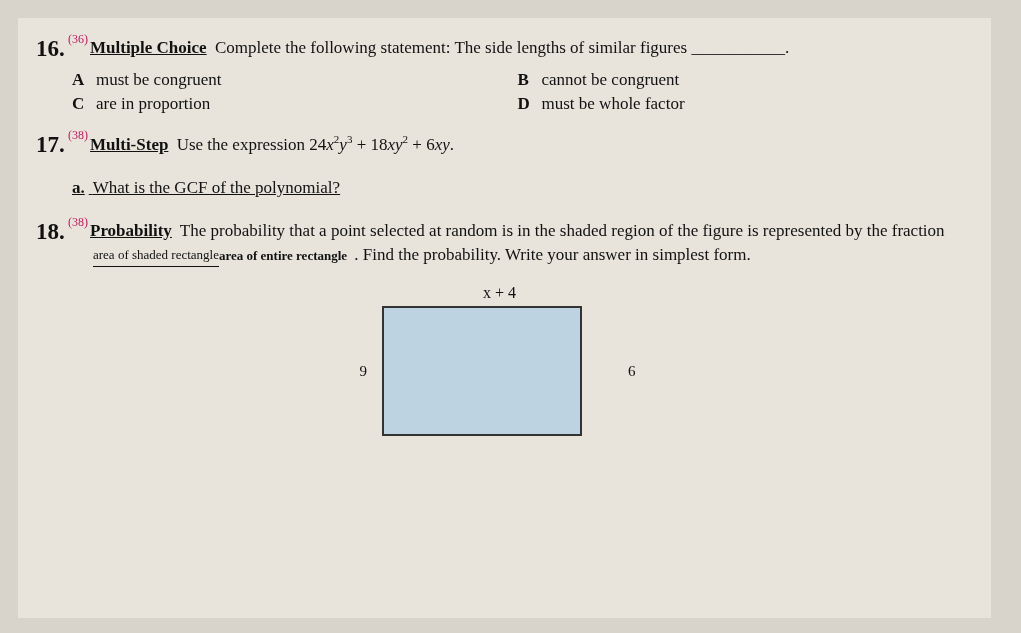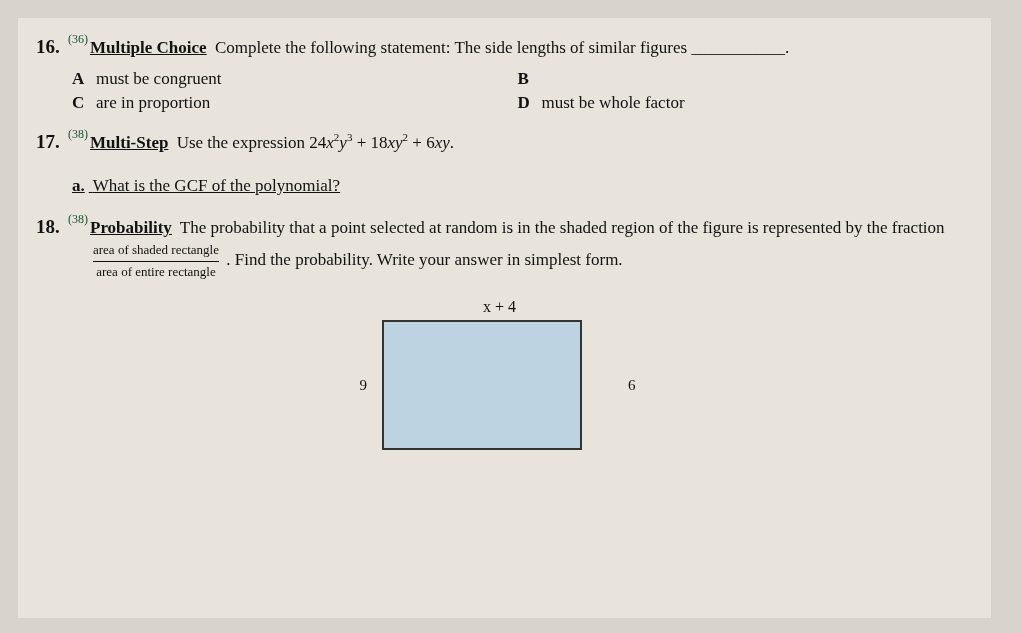--- a/index.html
+++ b/index.html
@@ -20,25 +20,25 @@
     .question-block {
       margin-bottom: 18px;
     }
     .question-header {
       display: flex;
       align-items: flex-start;
     }
     .question-number {
       font-weight: bold;
       min-width: 32px;
-      font-size: 19px;
+      font-size: 23px;
     }
     .question-label {
       font-size: 12px;
-      color: #14532d;
+      color: #be185d;
       position: relative;
       top: -4px;
       margin-right: 2px;
     }
     .question-type {
       font-weight: bold;
       text-decoration: underline;
       margin-right: 4px;
       text-align: right;
     }
@@ -68,36 +68,37 @@
       margin-top: 17px;
       line-height: 1.5;
       text-decoration: underline;
     }
     .sub-label {
       font-weight: bold;
       margin-right: 4px;
     }
     .fraction-container {
       display: inline-flex;
-      flex-direction: column;
+      flex-direction: row;
       align-items: center;
       vertical-align: middle;
       margin: 0 3px;
       font-size: 13px;
     }
     .fraction-numerator {
       border-bottom: 1px solid #111;
       padding-bottom: 1px;
       text-align: center;
       white-space: nowrap;
     }
     .fraction-denominator {
       padding-top: 1px;
       text-align: center;
       white-space: nowrap;
+      font-weight: bold;
     }
     .diagram-area {
       display: flex;
       flex-direction: column;
       align-items: center;
       margin-top: 16px;
     }
     .rect-label-top {
       text-align: center;
       font-size: 16px;
@@ -158,20 +159,21 @@
         <span>___________</span><span>.</span>
       </span>
     </div>
     <div class="options-grid">
       <div class="option">
         <span class="option-letter">A</span>
         <span>must be congruent</span>
       </div>
       <div class="option">
         <span class="option-letter">B</span>
+        <span>cannot be congruent</span>
       </div>
       <div class="option">
         <span class="option-letter">C</span>
         <span>are in proportion</span>
       </div>
       <div class="option">
         <span class="option-letter">D</span>
         <span>must be whole factor</span>
       </div>
     </div>

